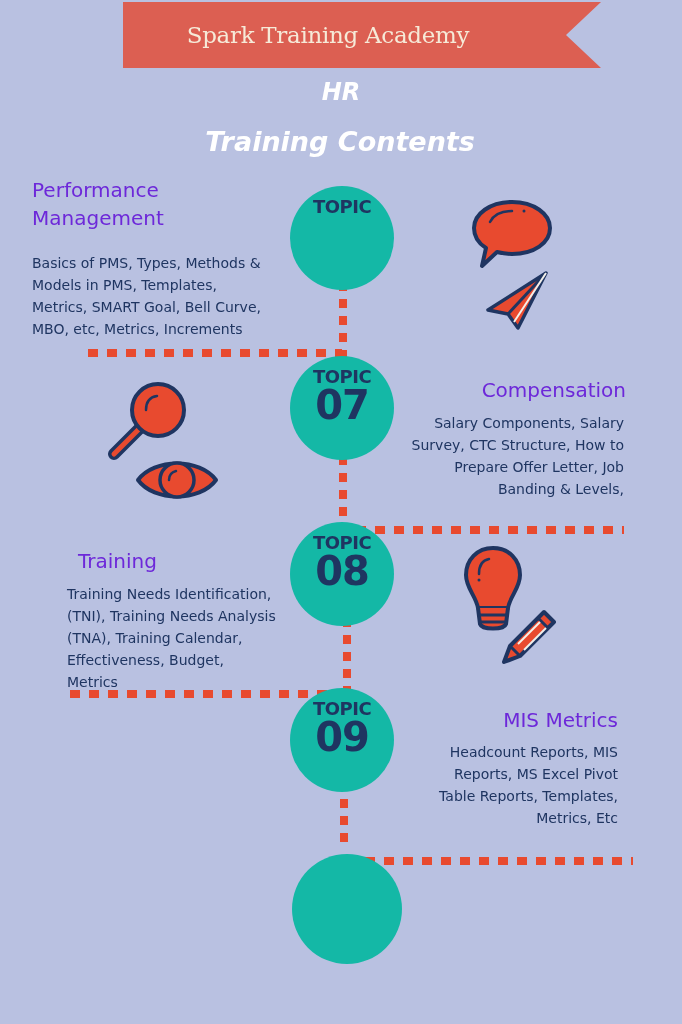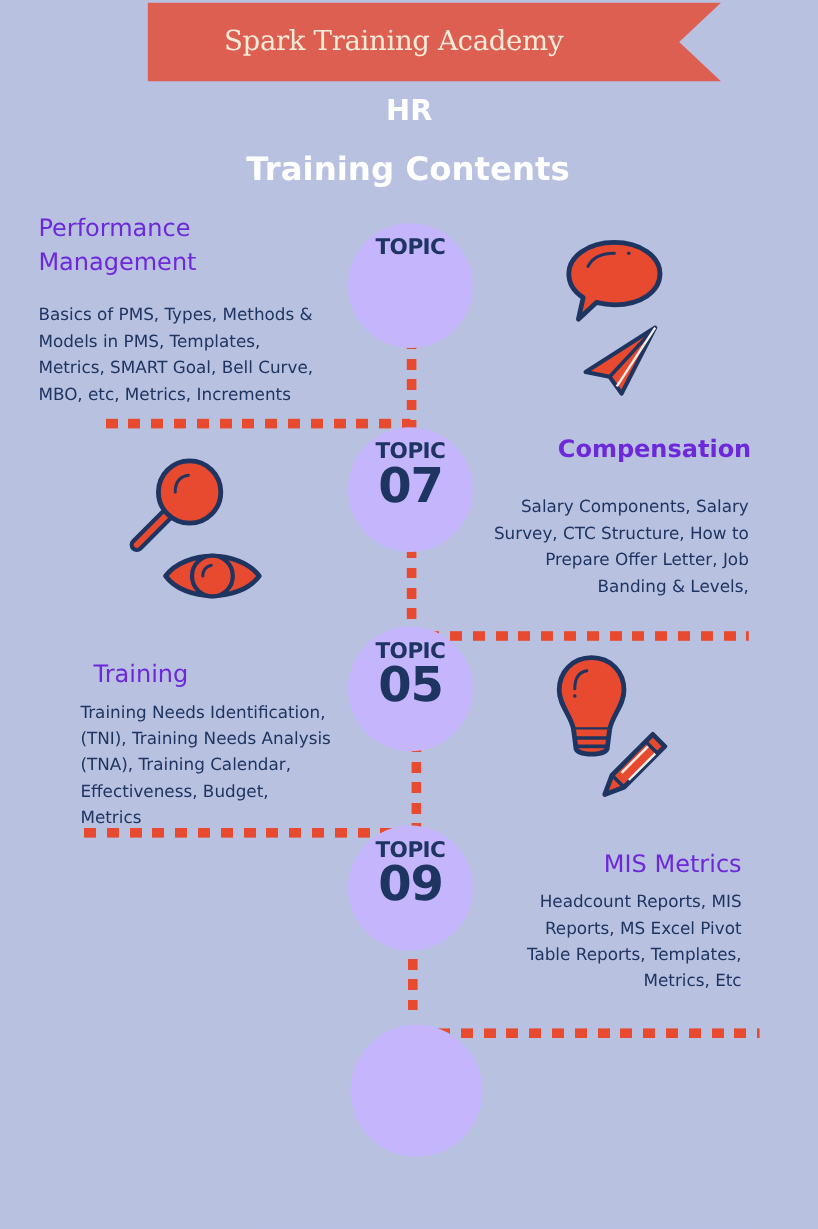--- a/index.html
+++ b/index.html
@@ -14,28 +14,28 @@
     left: 95px; top: 2px; width: 478px; height: 82px; margin-left: 28px;
   }
   .banner svg { position: absolute; left: 0; top: 0; }
   .banner-text {
     position: absolute; left: 0; top: 0; width: 410px; height: 66px;
     display: flex; align-items: center; justify-content: center;
     font-family: "DejaVu Serif", serif; font-size: 23px; color: #f6ead8;
     letter-spacing: -0.3px;
   }
   .title {
-    left: 0; width: 682px; text-align: center; color: #ffffff; font-weight: bold;
+    left: 0; width: 682px; text-align: center; color: #ffffff; font-weight: bold; font-style: italic;
   }
   .title1 { top: 78px; font-size: 24px; }
   .title2 { top: 126px; font-size: 27px; left: 0px; width: 680px; }
 
   .circle {
     position: absolute; width: 104px; height: 104px; border-radius: 50%;
-    background: #c4b5fd; text-align: center; color: #1f3561;
+    background: #14b8a6; text-align: center; color: #1f3561;
   }
   .circle .topic { display: block; font-weight: bold; font-size: 18px; margin-top: 10px; letter-spacing: -0.5px; }
   .circle .num { display: block; font-weight: bold; font-size: 40px; line-height: 40px; margin-top: -2px; letter-spacing: -1px; }
 
   .dash-v {
     position: absolute; width: 8px;
     background: repeating-linear-gradient(to bottom, #e84a2f 0 9px, transparent 9px 17px);
   }
   .dash-h {
     position: absolute; height: 8px;
@@ -93,42 +93,42 @@
 <svg class="icon" style="left:484px; top:270px;" width="66" height="62" viewBox="0 0 66 62">
   <path d="M62 3 L4 40 L24 44 L34 58 Z" fill="#e84a2f" stroke="#1f3561" stroke-width="3.5" stroke-linejoin="round"></path>
   <path d="M62 3 L24 44" stroke="#1f3561" stroke-width="3" fill="none"></path>
   <path d="M62 3 L30 52" stroke="#f3f0ea" stroke-width="2" fill="none"></path>
 </svg>
 
 <div class="circle" style="left:290px; top:356px;">
   <span class="topic">TOPIC</span>
   <span class="num">07</span>
 </div>
-<div class="heading right" style="left:380px; top:360px; width:246px;font-weight:bold;">Compensation</div>
+<div class="heading right" style="left:380px; top:376px; width:246px;">Compensation</div>
 <div class="body-text right" style="left:356px; top:412px; width:268px;">
   <div>Salary Components, Salary</div>
   <div>Survey, CTC Structure, How to</div>
   <div>Prepare Offer Letter, Job</div>
   <div>Banding &amp; Levels,</div>
 </div>
 <svg class="icon" style="left:104px; top:380px;" width="86" height="84" viewBox="0 0 86 84">
   <line x1="10" y1="74" x2="36" y2="48" stroke="#1f3561" stroke-width="12" stroke-linecap="round"></line>
   <line x1="10" y1="74" x2="36" y2="48" stroke="#e84a2f" stroke-width="5" stroke-linecap="round"></line>
   <circle cx="54" cy="30" r="26" fill="#e84a2f" stroke="#1f3561" stroke-width="4"></circle>
   <path d="M42 30 C42 22 46 17 53 16" fill="none" stroke="#1f3561" stroke-width="2.5" stroke-linecap="round"></path>
 </svg>
 <svg class="icon" style="left:134px; top:454px;" width="86" height="52" viewBox="0 0 86 52">
   <path d="M4 26 C20 4 66 4 82 26 C66 48 20 48 4 26 Z" fill="#e84a2f" stroke="#1f3561" stroke-width="4" stroke-linejoin="round"></path>
   <circle cx="43" cy="26" r="17" fill="#e84a2f" stroke="#1f3561" stroke-width="3.5"></circle>
   <path d="M35 26 C35 21 38 18 42 17" fill="none" stroke="#1f3561" stroke-width="2.5" stroke-linecap="round"></path>
 </svg>
 
 <div class="circle" style="left:290px; top:522px;">
   <span class="topic">TOPIC</span>
-  <span class="num">05</span>
+  <span class="num">08</span>
 </div>
 <div class="heading" style="left:78px; top:547px;text-align:center;">Training</div>
 <div class="body-text" style="left:67px; top:583px; width:240px;">
   <div>Training Needs Identification,</div>
   <div>(TNI), Training Needs Analysis</div>
   <div>(TNA), Training Calendar,</div>
   <div>Effectiveness, Budget,</div>
   <div>Metrics</div>
 </div>
 <svg class="icon" style="left:462px; top:544px;" width="62" height="92" viewBox="0 0 62 92">

